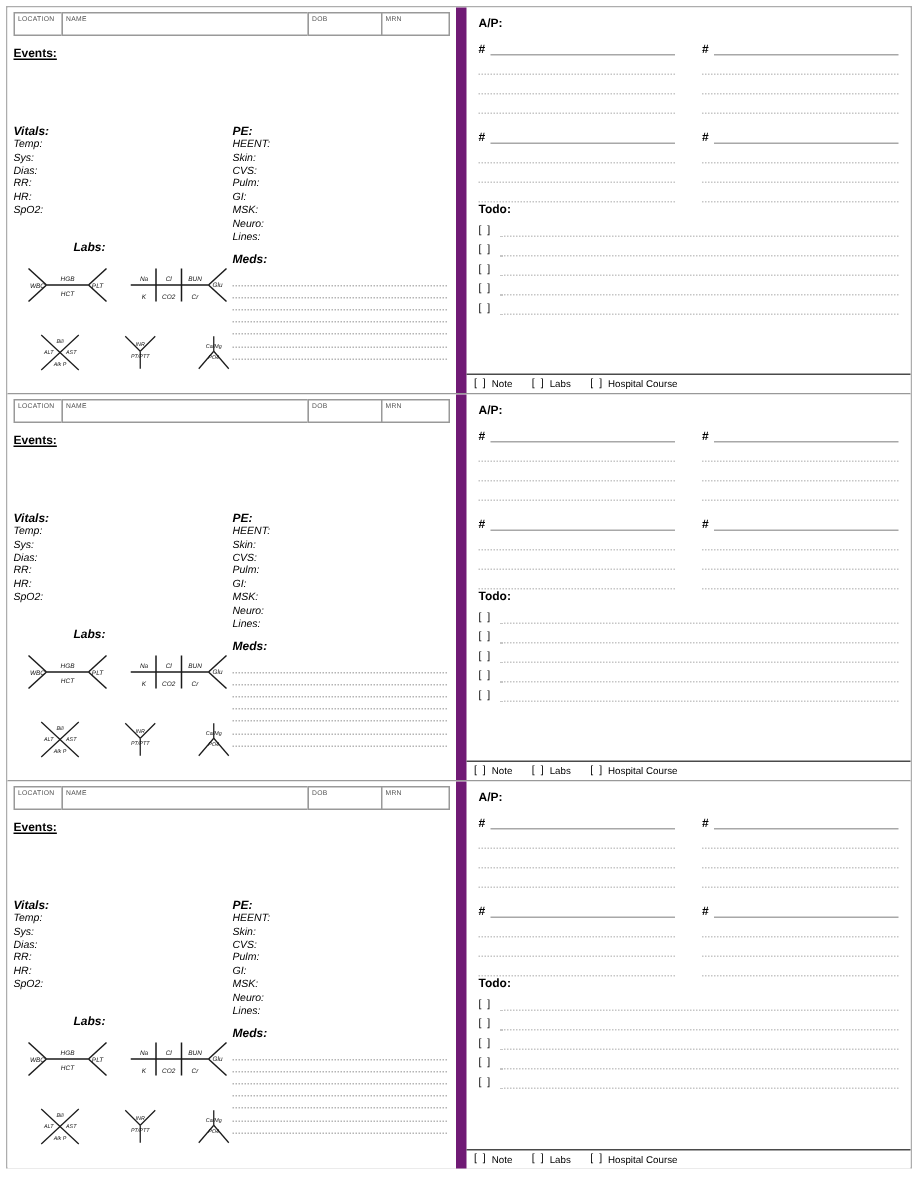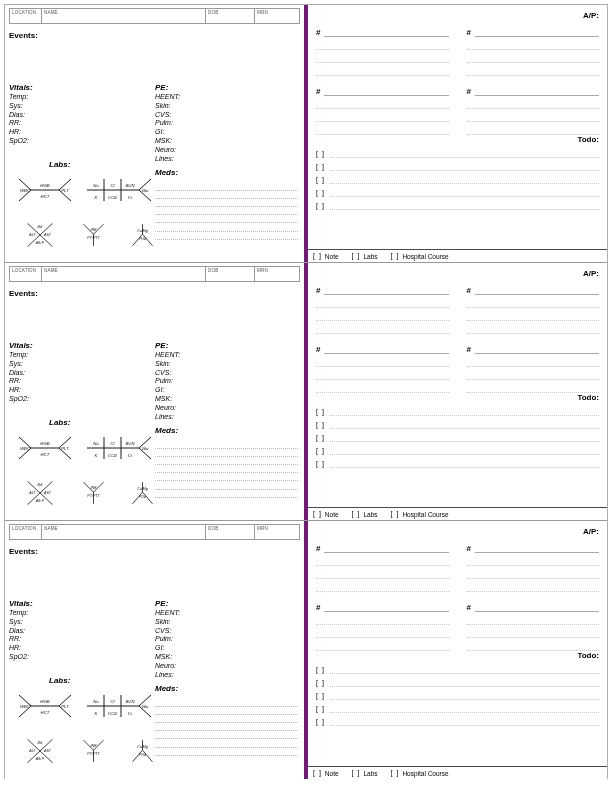--- a/index.html
+++ b/index.html
@@ -13,37 +13,37 @@
   .left { width:299px; position:relative; padding:0 4px; }
   .hdr { display:flex; margin-top:3px; height:16px; }
   .hbox { border:1px solid #999; margin-left:-1px; background:#fff; overflow:hidden; }
   .hbox:first-child { margin-left:0; }
   .hbox span { display:block; font-size:4.5px; line-height:5px; color:#555; padding:1px 0 0 2px; letter-spacing:.2px; }
   .hb-location { width:33px; }
   .hb-name { flex:1; }
   .hb-dob { width:50px; }
   .hb-mrn { width:46px; }
   .sec { font-weight:bold; font-size:8px; line-height:10px; }
-  .events { margin-top:7px; }
+  .events { margin-top:7px;text-decoration:underline; }
   .cols { display:flex; margin-top:42px;font-style:italic; }
   .colL { width:146px; }
   .colR { flex:1; }
   .fieldlist div { font-size:7px; line-height:8.8px; }
   .labs-label { margin-top:14px;padding-left:40px; }
   .fishrow { display:flex; align-items:center; }
   .fishrow1 { margin-top:4px; }
   .fishrow2 { margin-top:12px; }
   .fish line, .fish path { stroke:#1a1a1a; stroke-width:1; fill:none; }
   .fish text { font-size:4.3px; fill:#111; text-anchor:middle; font-family:"Liberation Sans",sans-serif; }
   .meds-label { margin-top:5px; }
   .medlines { margin-top:4px; margin-right:2px; }
   .medline { height:8.2px; border-bottom:1px dotted #b5b5b5; }
 
   
-  .right { flex:1; border-left:4px solid #701a75; position:relative; padding:6px 8px;text-align:right; }
+  .right { flex:1; border-left:7px solid #701a75; position:relative; padding:6px 8px; }
   .apgrid { display:grid; grid-template-columns:1fr 1fr; column-gap:18px; row-gap:8px; margin-top:4px; }
   .hashrow { display:flex; align-items:flex-end; height:12px; }
   .hash { font-weight:bold; font-size:8px; line-height:9px; }
   .hline { flex:1; border-bottom:1px solid #a8a8a8; margin-left:4px; }
   .apline { height:13px; border-bottom:1px dotted #c6c6c6; }
   .todo-label { }
   .todoitem { display:flex; align-items:flex-end; height:13px; }
   .cb { font-size:7px; line-height:8px; letter-spacing:1px; white-space:pre; }
   .tline { flex:1; border-bottom:1px dotted #c6c6c6; margin-left:5px; }
   .cardfooter { position:absolute; left:0; right:0; bottom:0; height:13px; border-top:1px solid #4a4a4a; display:flex; align-items:center; padding:0 5px; gap:13px; }

